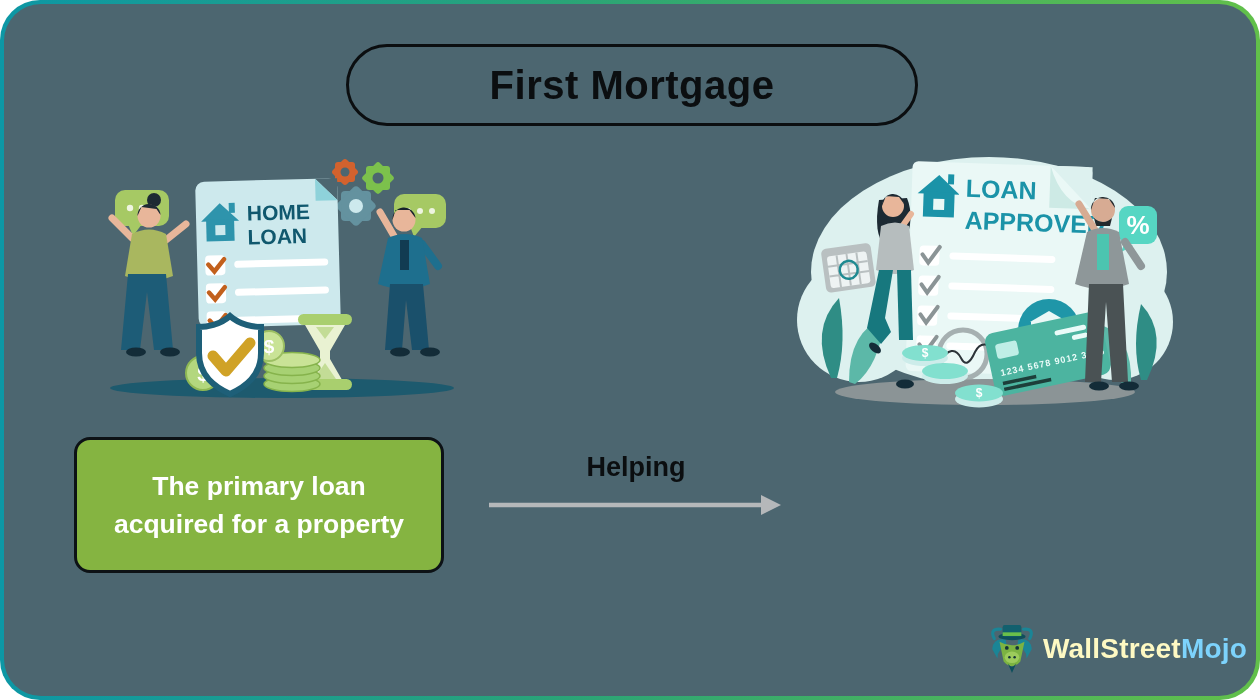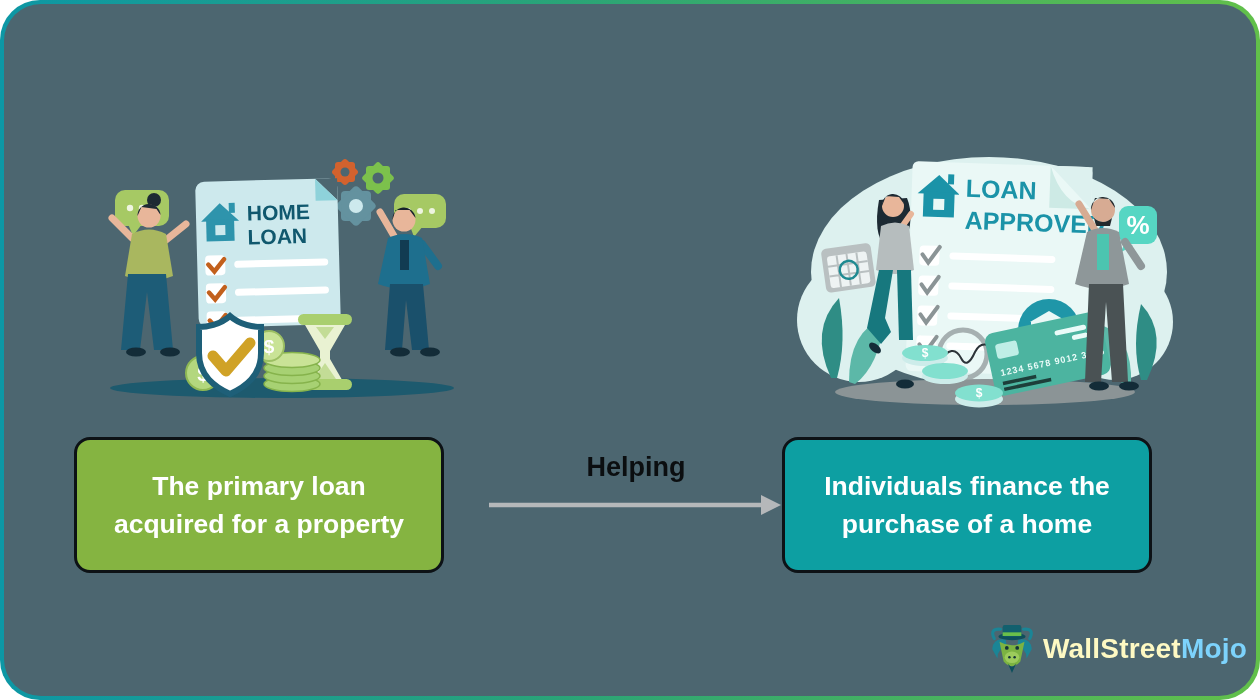--- a/index.html
+++ b/index.html
@@ -35,20 +35,23 @@
   .logo-text { font-size:28px; font-weight:800; letter-spacing:0.2px; }
   .logo-text .p1 { color:#fef9c3; }
   .logo-text .p2 { color:#7dd3fc; }
 </style>
 </head>
 <body>
 
 <div class="frame">
   <div class="canvas">
 
+    <div class="title-pill">
+      <span>First Mortgage</span>
+    </div>
 
     <svg class="illu illu-left" viewBox="0 0 378 248">
 
       <ellipse cx="190" cy="234" rx="172" ry="10" fill="#1d5a6e"></ellipse>
 
       <g>
         <g transform="translate(253,18)" fill="#d2622e">
           <rect x="-10" y="-10" width="20" height="20" rx="3"></rect>
           <rect x="-10" y="-10" width="20" height="20" rx="3" transform="rotate(45)"></rect>
           <circle r="10"></circle>
@@ -304,23 +307,20 @@
     <div class="def-card card-left">
       <span>The primary loan acquired for a property</span>
     </div>
 
     <div class="connector-label">Helping</div>
     <svg class="connector" viewBox="0 0 294 26">
       <line x1="0" y1="13" x2="274" y2="13" stroke="#b5b8ba" stroke-width="4.5"></line>
       <path d="M272 3 L292 13 L272 23 Z" fill="#b5b8ba"></path>
     </svg>
 
-    <div class="def-card card-right">
-      <span>Individuals finance the purchase of a home</span>
-    </div>
 
     <div class="logo">
       <svg width="50" height="50" viewBox="0 0 48 48">
         <path d="M7 14 Q2 4 13 5" stroke="#1b8596" stroke-width="3" fill="none" stroke-linecap="round"></path>
         <path d="M41 14 Q46 4 35 5" stroke="#1b8596" stroke-width="3" fill="none" stroke-linecap="round"></path>
         <path d="M5 24 q1 -11 13 -9 l1 7 q-9 1 -9 11 z" fill="#1b8596"></path>
         <path d="M43 24 q-1 -11 -13 -9 l-1 7 q9 1 9 11 z" fill="#1b8596"></path>
         <path d="M12 17 q12 7 24 0 l-4 19 q-8 9 -16 0 z" fill="#7cb342"></path>
         <ellipse cx="24" cy="12" rx="13" ry="3.5" fill="#0e4f5c"></ellipse>
         <rect x="15" y="1" width="18" height="11" rx="2" fill="#12606e"></rect>

